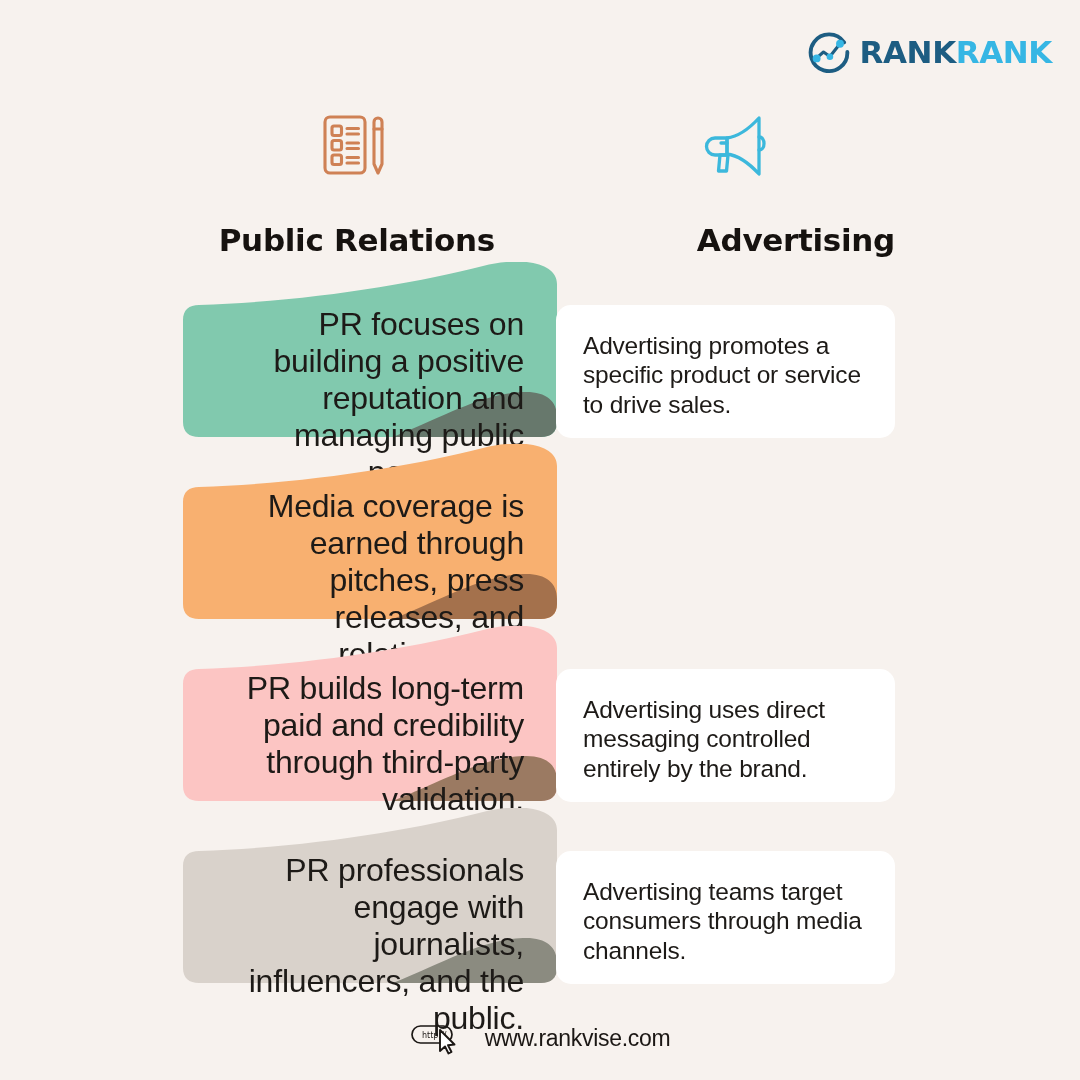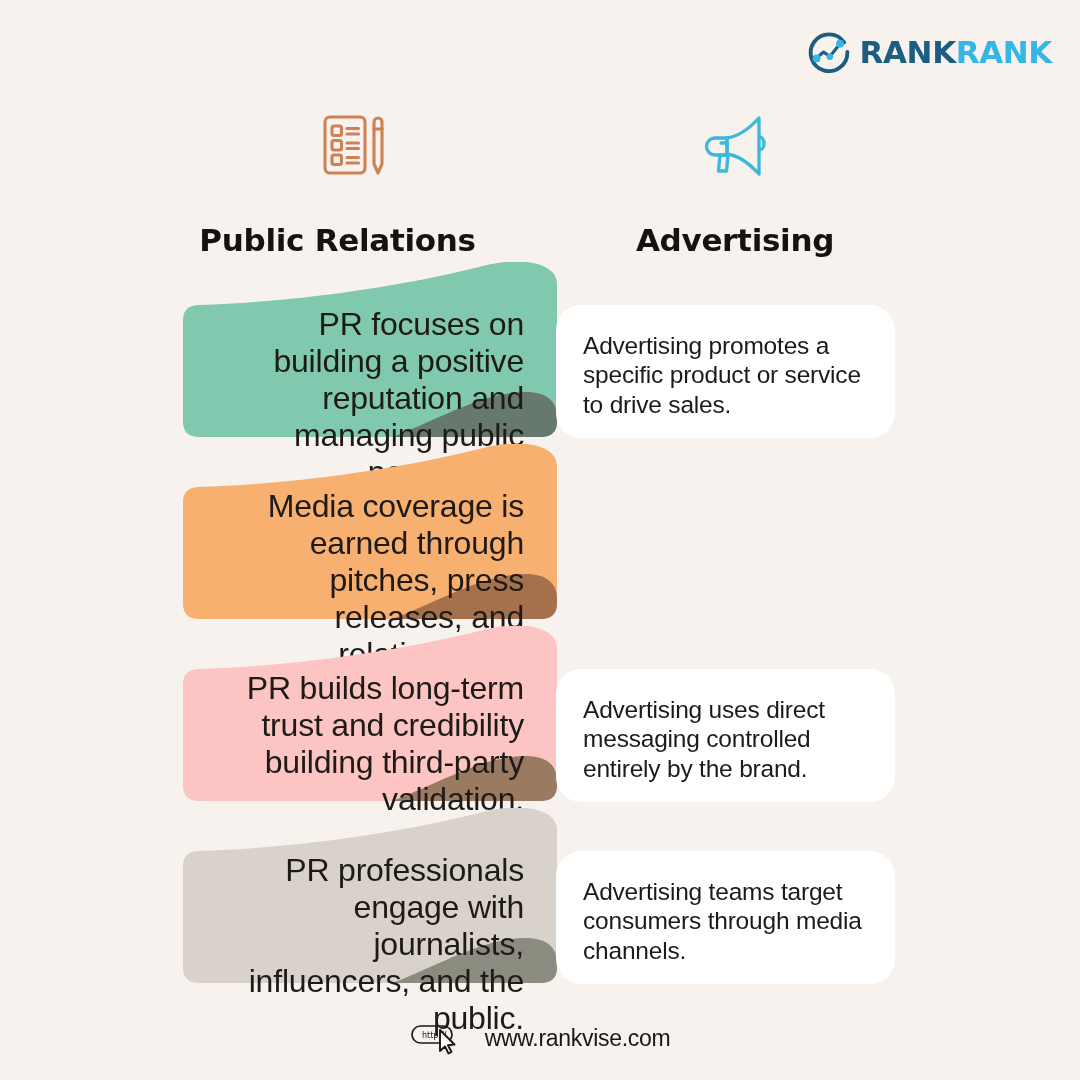--- a/index.html
+++ b/index.html
@@ -52,21 +52,21 @@
     left: 0; right: 0;
     height: 50px;
   }
   .col-title {
     position: absolute;
     font-family: "DejaVu Sans", sans-serif;
     font-weight: bold;
     font-size: 31px;
     color: #16120f;
     letter-spacing: -0.3px;
-    text-align: center;
+    text-align: right;
   }
   .col-title.left  { left: 180px; width: 315px; }
   .col-title.right { left: 575px; width: 320px; }
 
   
   .rows { position: absolute; top: 262px; left: 0; right: 0; }
   .row { position: relative; height: 182px; }
 
   .blob-wrap {
     position: absolute;
@@ -90,21 +90,21 @@
     font-family: "Liberation Sans", sans-serif;
   }
 
   .white-card {
     position: absolute;
     left: 556px;
     top: 43px;
     width: 339px;
     height: 133px;
     background: #ffffff;
-    border-radius: 25px;
+    border-radius: 15px;
   }
   .white-text {
     position: absolute;
     left: 27px;
     right: 18px;
     top: 26px;
     text-align: left;
     font-size: 24.5px;
     line-height: 1.2;
     color: #1d1a17;
@@ -221,21 +221,21 @@
         <defs>
             <clipPath id="clip2">
               <path d="M0 58 C0 48 6 43 16 43 C120 40 230 22 300 4 C340 -6 374 1 374 22 L374 160 C374 170 368 175 358 175 L16 175 C6 175 0 170 0 160 Z"></path>
             </clipPath>
           </defs>
         <g clip-path="url(#clip2)">
           <rect x="0" y="0" width="374" height="175" fill="#fcc5c3"></rect>
           <path d="M210 175 C270 150 300 132 340 130 C362 129 374 138 374 155 L374 175 Z" fill="#9b7a62"></path>
         </g>
       </svg>
-      <div class="blob-text">PR builds long-term trust and credibility building third-party validation.</div>
+      <div class="blob-text">PR builds long-term paid and credibility through third-party validation.</div>
     </div>
     <div class="white-card">
       <div class="white-text">Advertising uses direct messaging controlled entirely by the brand.</div>
     </div>
   </div>
 
   <div class="row">
     <div class="blob-wrap">
       <svg viewBox="0 0 374 175" preserveAspectRatio="none">
         <defs>

